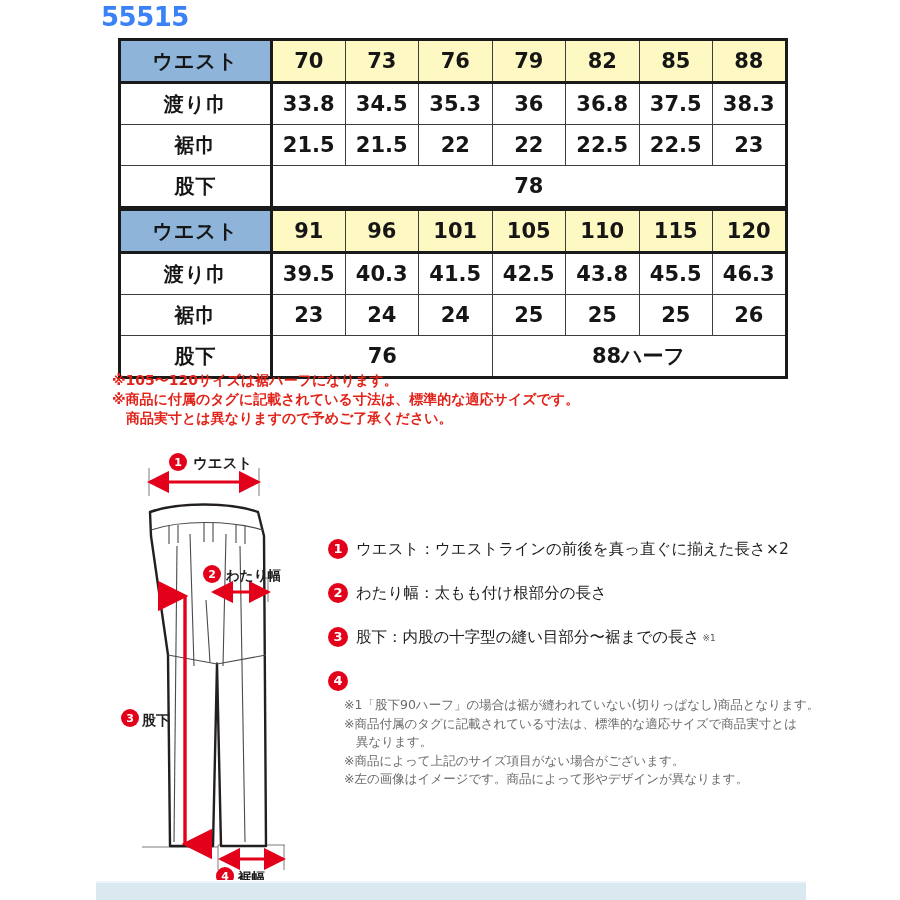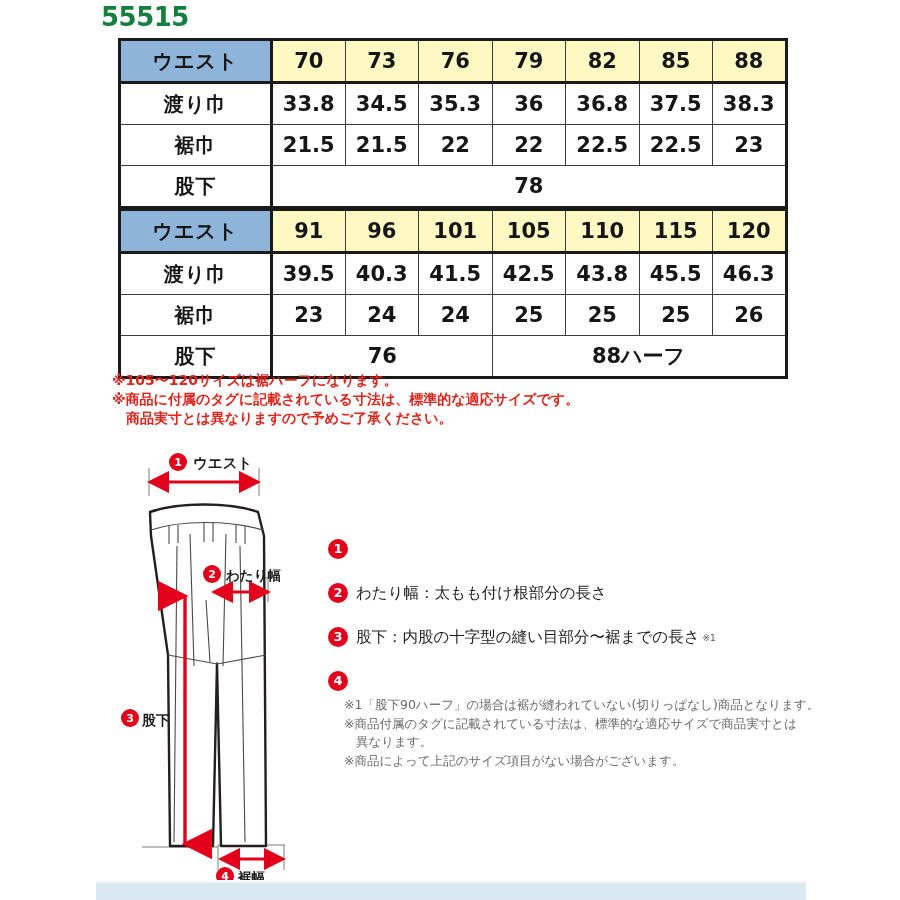--- a/index.html
+++ b/index.html
@@ -16,21 +16,21 @@
   }
 
   
   #product-code {
     position: absolute;
     left: 101px;
     top: 2px;
     font-size: 26px;
     font-weight: bold;
     letter-spacing: -0.5px;
-    color: #15803d;
+    color: #3b82f6;
     font-family: "DejaVu Sans", sans-serif;
   }
 
   
   .size-table {
     position: absolute;
     border-collapse: collapse;
     table-layout: fixed;
     width: 667px;
     border: 3px solid #1a1a1a;
@@ -336,34 +336,36 @@
     <line x1="103" y1="409" x2="165" y2="409" stroke="#e2001a" stroke-width="3.2" marker-start="url(#arrL)" marker-end="url(#arrR)"></line>
     <circle cx="107" cy="426" r="9" fill="#e2001a"></circle>
     <text x="107" y="430" text-anchor="middle" font-size="11" font-weight="bold" fill="#ffffff" font-family="DejaVu Sans, sans-serif">4</text>
     <text x="120" y="432" font-size="13.5" font-weight="bold" fill="#1d1d1d" font-family="DejaVu Sans, sans-serif">裾幅</text>
   </svg>
 </div>
 
 <div id="legend">
   <div class="legend-row">
     <div class="badge">1</div>
+    <div class="legend-text"><span>ウエスト：ウエストラインの前後を真っ直ぐに揃えた長さ×2</span></div>
   </div>
   <div class="legend-row">
     <div class="badge">2</div>
     <div class="legend-text"><span>わたり幅：太もも付け根部分の長さ</span></div>
   </div>
   <div class="legend-row">
     <div class="badge">3</div>
     <div class="legend-text"><span>股下：内股の十字型の縫い目部分〜裾までの長さ</span><span class="sup">※1</span></div>
   </div>
   <div class="legend-row">
     <div class="badge">4</div>
   </div>
 </div>
 
 <div id="footnotes">
   <div>※1「股下90ハーフ」の場合は裾が縫われていない(切りっぱなし)商品となります。</div>
   <div>※商品付属のタグに記載されている寸法は、標準的な適応サイズで商品実寸とは</div>
   <span class="indent">異なります。</span>
   <div>※商品によって上記のサイズ項目がない場合がございます。</div>
+  <div>※左の画像はイメージです。商品によって形やデザインが異なります。</div>
 </div>
 
 <div id="bottom-strip"></div>
 
 </body></html>

